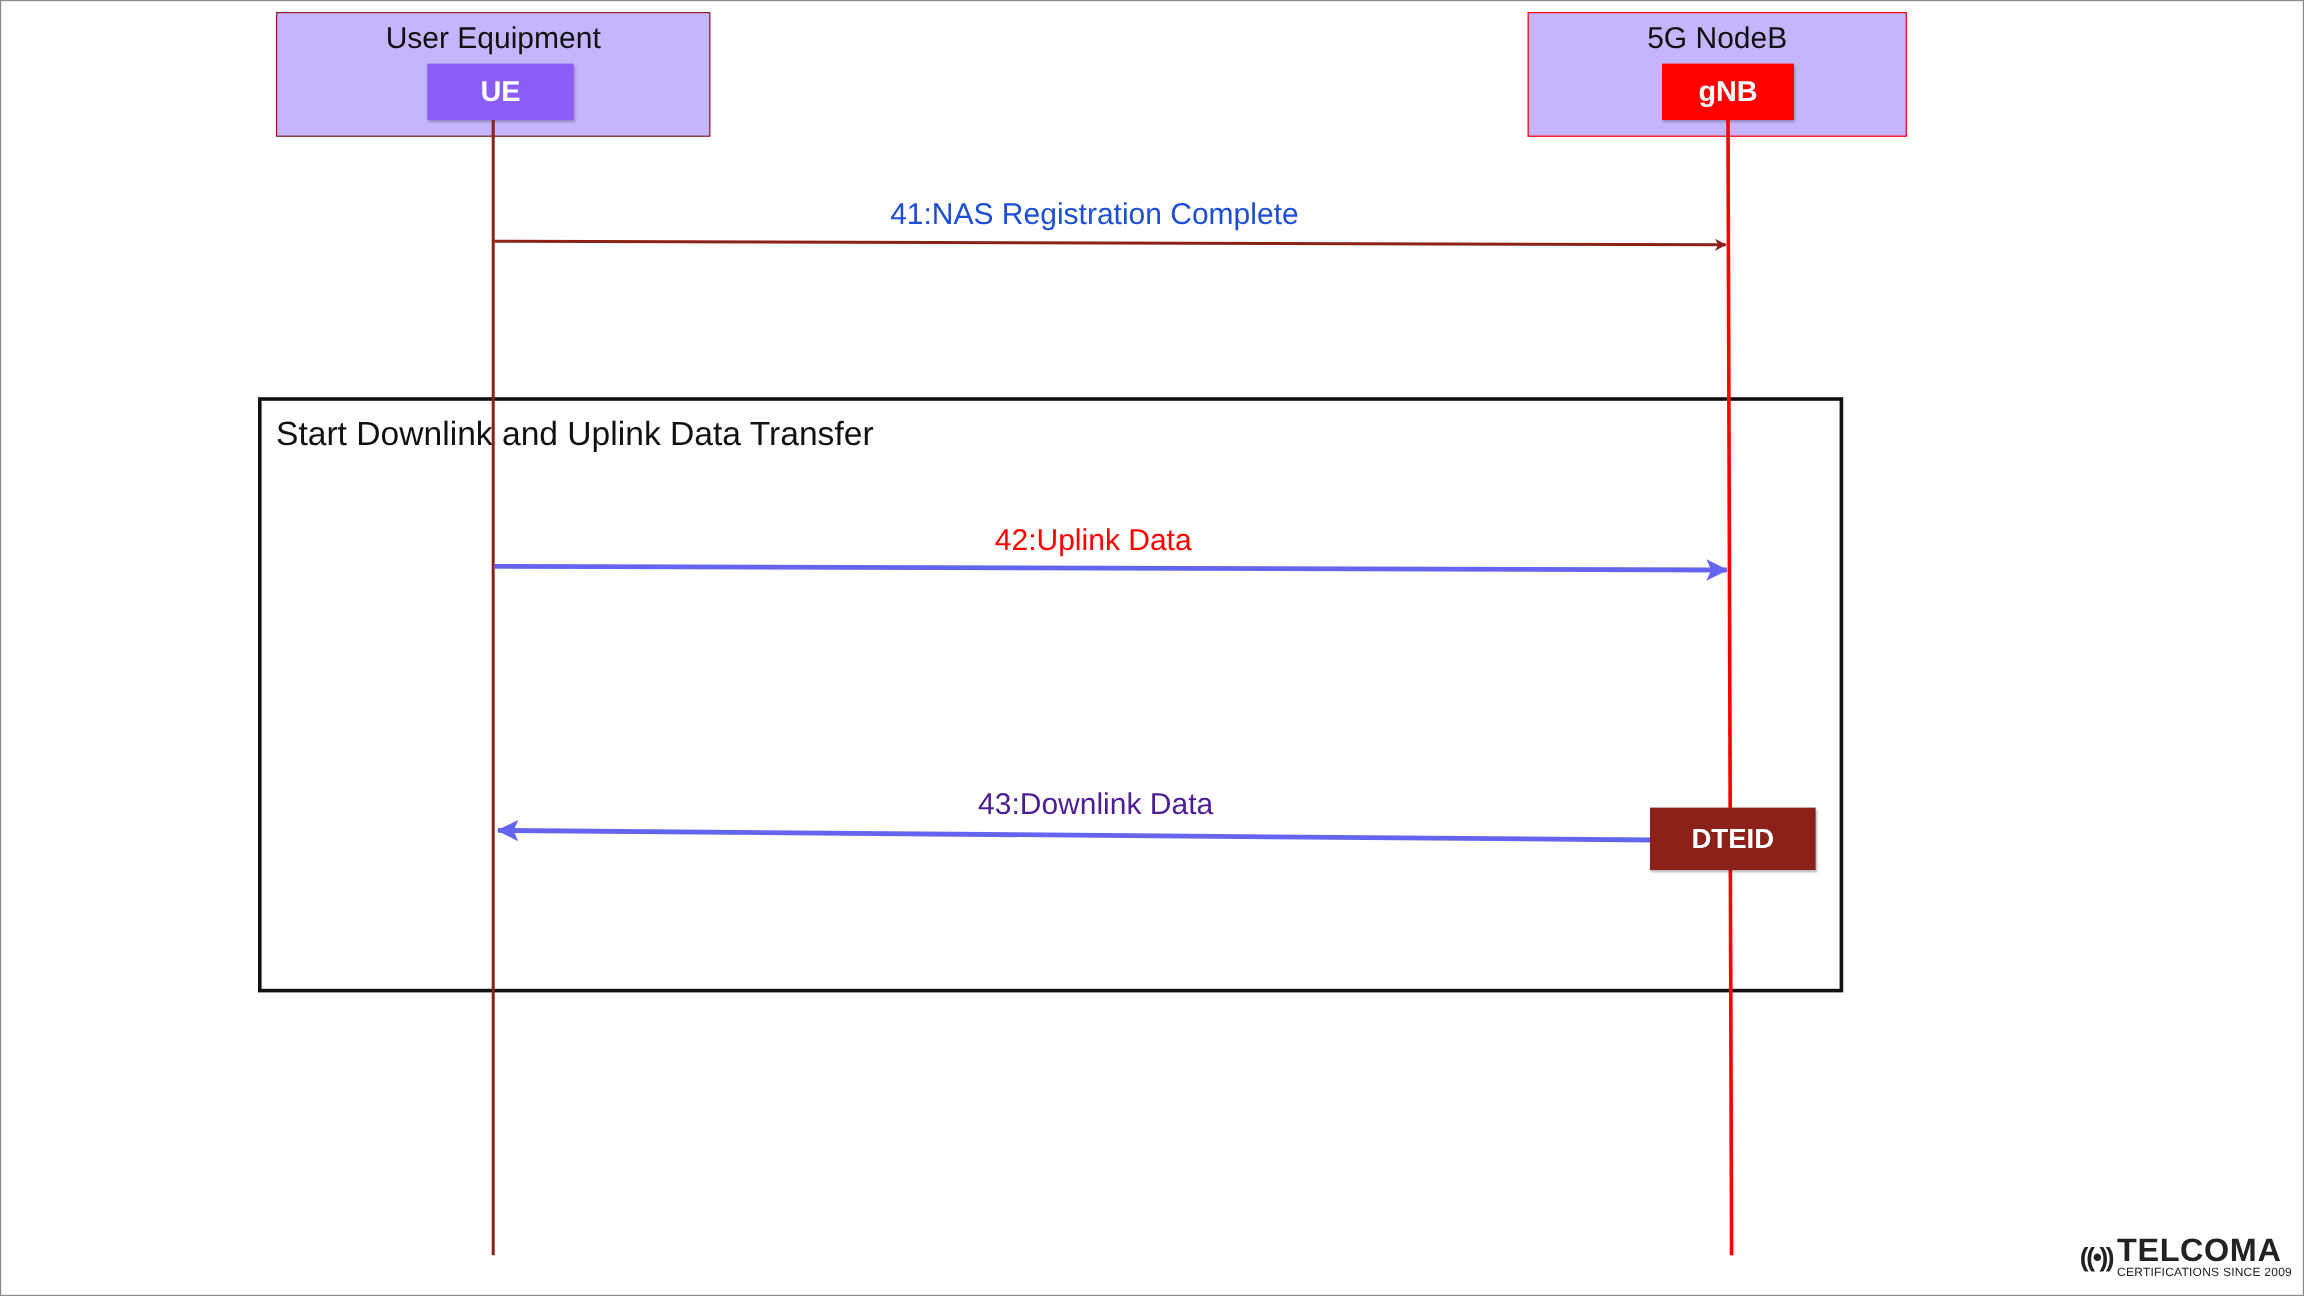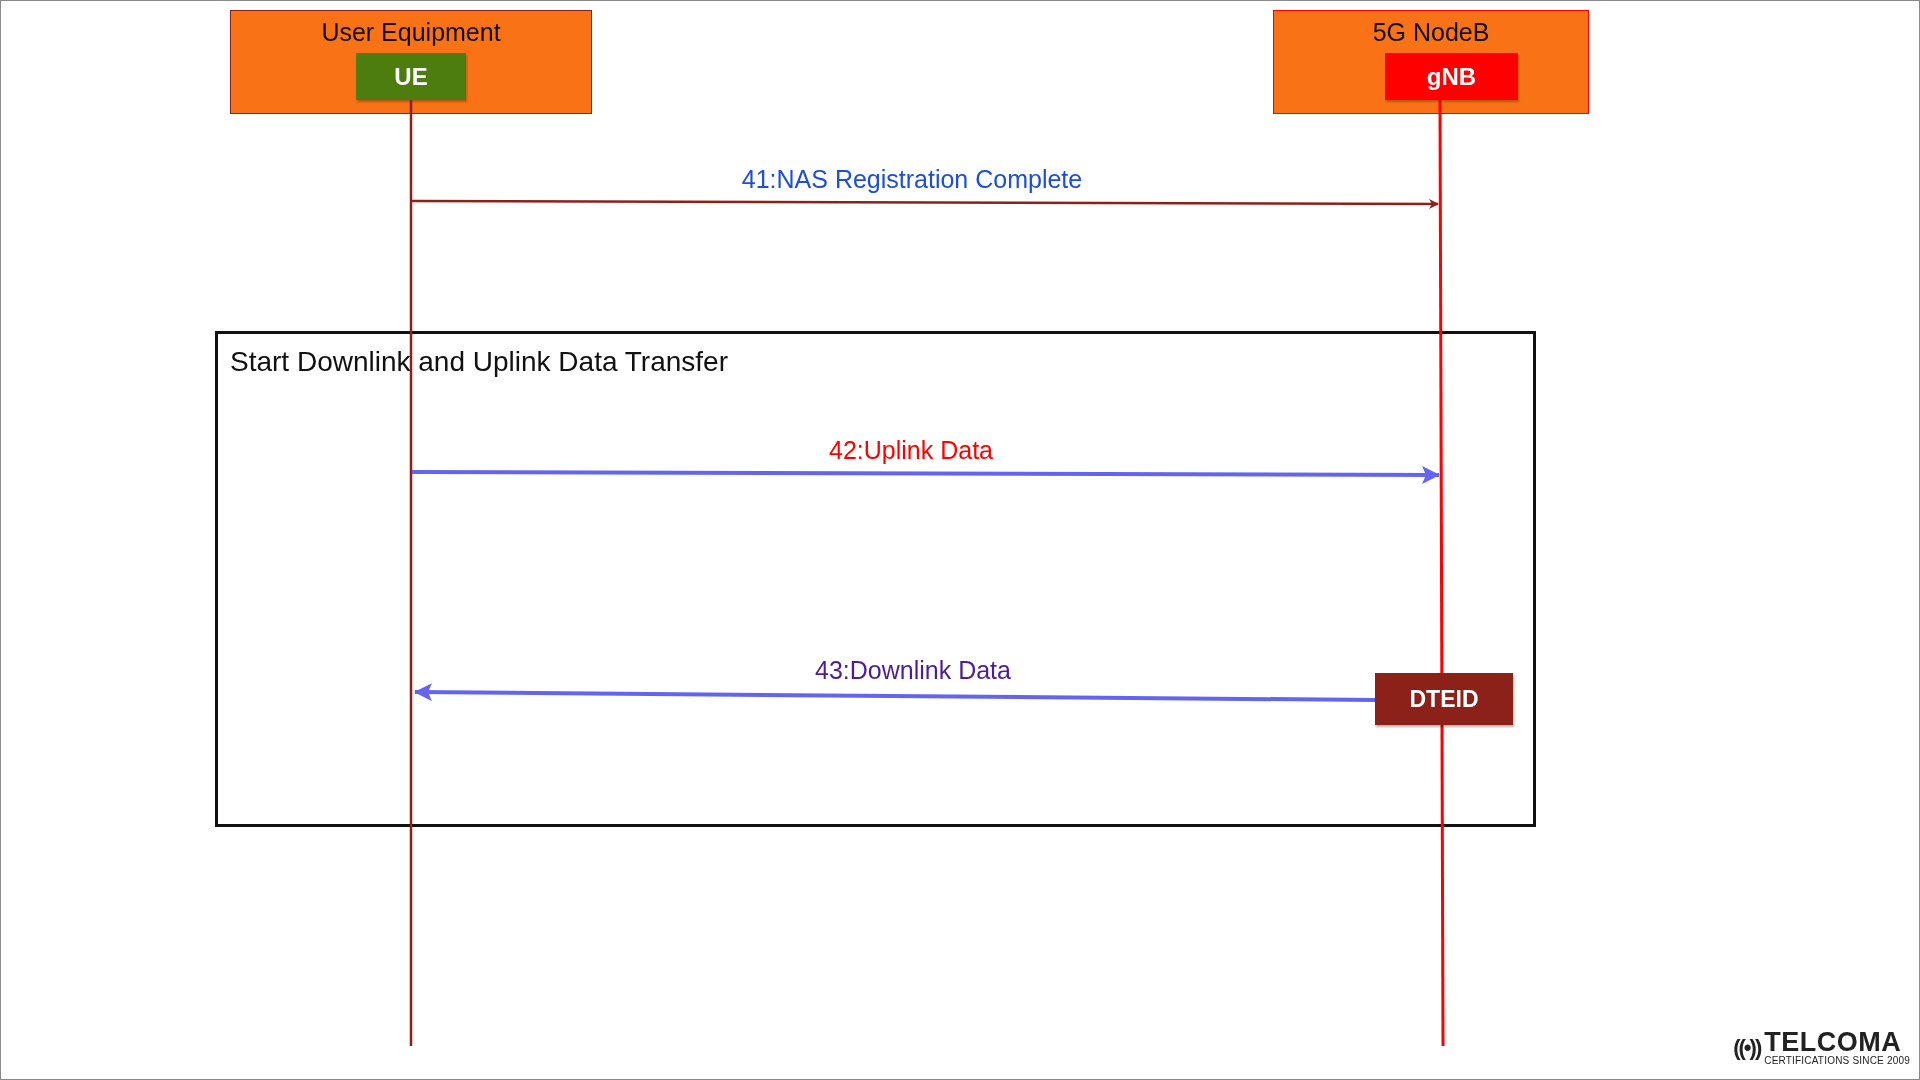--- a/index.html
+++ b/index.html
@@ -1,18 +1,18 @@
 <!DOCTYPE html>
 <html><head>
 <meta charset="utf-8">
 <style>
   html, body { margin:0; padding:0; background:#ffffff; }
   body { width:1920px; height:1080px; position:relative; overflow:hidden; font-family:"Liberation Sans", sans-serif; }
   .frame-border { position:absolute; left:0; top:0; width:1918px; height:1078px; border:1px solid #8a8a8a; }
-  .entity-box { position:absolute; background:#f97316; box-sizing:border-box; }
+  .entity-box { position:absolute; background:#c4b5fd; box-sizing:border-box; }
   .entity-title { position:absolute; left:0; right:0; text-align:center; font-size:25px; color:#111; }
   .entity-label { position:absolute; color:#fff; font-size:24px; font-weight:bold; text-align:center; box-shadow:1px 2px 2px rgba(0,0,0,0.25); }
   svg.diagram { position:absolute; left:0; top:0; }
   .msg-label { position:absolute; text-align:center; font-size:25px; white-space:nowrap; transform:translateX(-50%); }
   .group-frame { position:absolute; box-sizing:border-box; border:3px solid #111; }
   .group-title { position:absolute; font-size:28px; color:#111; white-space:nowrap; }
   .dteid { position:absolute; color:#fff; font-size:23px; font-weight:bold; text-align:center; box-shadow:1px 2px 2px rgba(0,0,0,0.3); }
   .logo { position:absolute; right:10px; bottom:14px; display:flex; align-items:center; gap:4px; color:#222; }
   .logo-icon { font-size:22px; font-weight:bold; letter-spacing:-2px; }
   .logo-text { display:flex; flex-direction:column; line-height:1; }
@@ -20,26 +20,26 @@
   .logo-sub { font-size:10px; letter-spacing:0.2px;text-align:right; }
 </style>
 </head>
 <body>
 
 <div class="frame-border"></div>
 
 <div class="entity-box" style="left:230px; top:10px; width:362px; height:104px; border:1.5px solid #8b2119;">
   <div class="entity-title" style="top:7px;">User Equipment</div>
 </div>
-<div class="entity-label" style="left:356px; top:53px; width:110px; height:47px; line-height:47px; background:#4d7c0f;">UE</div>
+<div class="entity-label" style="left:356px; top:53px; width:122px; height:47px; line-height:47px; background:#8b5cf6;">UE</div>
 
 <div class="entity-box" style="left:1273px; top:10px; width:316px; height:104px; border:1.5px solid #ff0000;">
   <div class="entity-title" style="top:7px;">5G NodeB</div>
 </div>
-<div class="entity-label" style="left:1385px; top:53px; width:133px; height:47px; line-height:47px; background:#ff0000;">gNB</div>
+<div class="entity-label" style="left:1385px; top:53px; width:110px; height:47px; line-height:47px; background:#ff0000;">gNB</div>
 
 <div class="group-frame" style="left:215px; top:331px; width:1321px; height:496px;"></div>
 <div class="group-title" style="left:230px; top:346px;">Start Downlink and Uplink Data Transfer</div>
 
 <svg class="diagram" width="1920" height="1080">
   <defs>
     <marker id="arrow-dark" markerWidth="10" markerHeight="10" refX="9" refY="5" orient="auto" markerUnits="userSpaceOnUse">
       <path d="M0,0 L10,5 L0,10 L3,5 Z" fill="#8b2119"></path>
     </marker>
     <marker id="arrow-blue" markerWidth="18" markerHeight="18" refX="17" refY="9" orient="auto" markerUnits="userSpaceOnUse">

